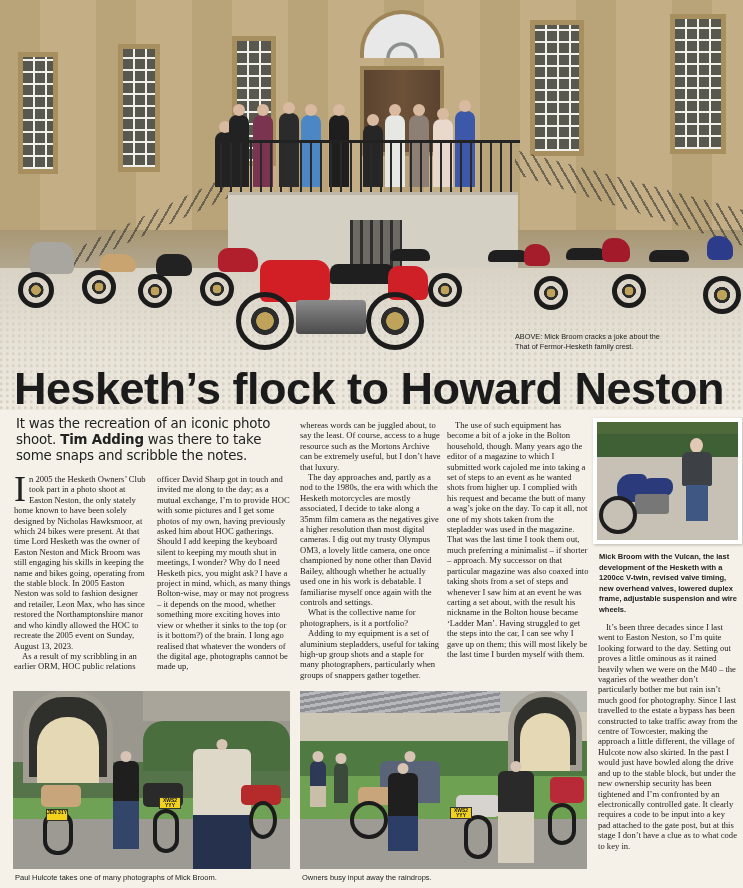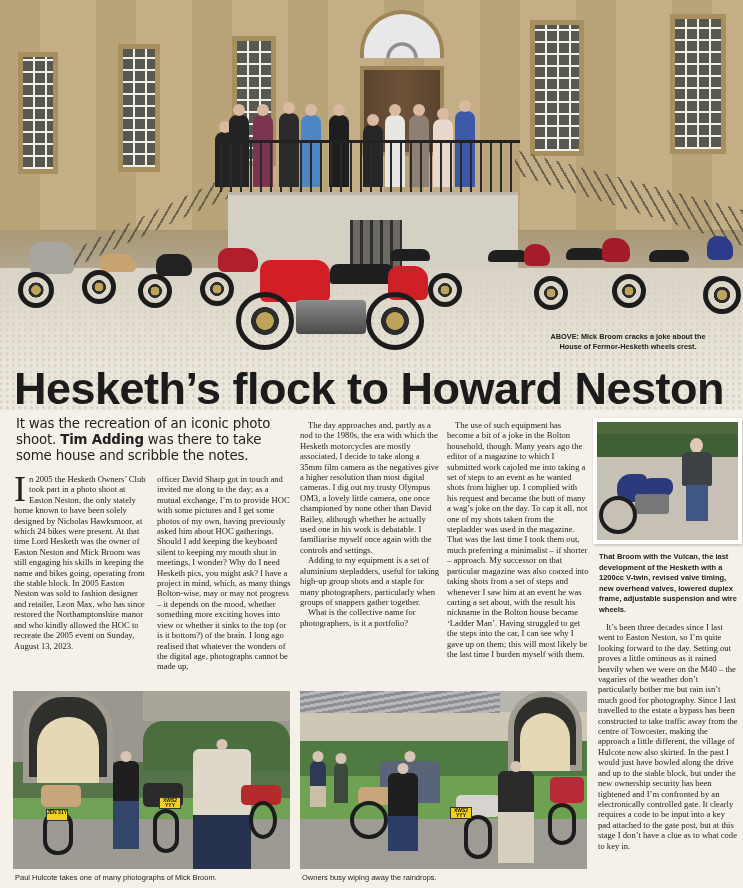--- a/index.html
+++ b/index.html
@@ -43,22 +43,22 @@
   .hero .gravel { position:absolute; left:0; top:268px; width:743px; height:142px;
       background: radial-gradient(circle at 20% 30%, #d8d2c4 0 1px, transparent 2px) 0 0/6px 6px,
                   linear-gradient(180deg, #d9d3c6, #e8e3d8 60%, #eee9df); }
   .hero .bike { position:absolute; }
   .hero .bike .wheel { position:absolute; border-radius:50%; border:5px solid #1c1c1c; background: radial-gradient(circle,#bfa35b 0 25%, #2d2d2d 27% 40%, transparent 42%); }
   .hero .bike .tank { position:absolute; border-radius: 10px 14px 6px 6px; }
   .hero .bike .seat { position:absolute; background:#1f1f1f; border-radius: 8px 8px 3px 3px; }
   .hero .bike .engine { position:absolute; background: linear-gradient(#8b8b8b,#4b4b4b); border-radius:4px; }
 
   .hero-caption {
-    position: absolute; right: 15px; top: 332px; width: 200px; text-align: center;
-    font-family: "Liberation Sans", sans-serif; font-size: 7.3px; font-weight: bold; line-height: 10px; color: #222;
+    position: absolute; right: 28px; top: 332px; width: 200px; text-align: left;
+    font-family: "Liberation Sans", sans-serif; font-size: 7.3px; font-weight: normal; line-height: 10px; color: #222;
   }
 
   
   .headline {
     position: absolute; left: 14px; top: 364px; width: 720px;
     font-family: "Liberation Sans", sans-serif; font-weight: bold; font-size: 45px; letter-spacing: -0.5px;
     color: #1b1b1b; line-height: 50px; white-space: nowrap;
   }
 
   
@@ -195,43 +195,45 @@
     <div class="tank" style="left:24px;top:22px;width:70px;height:42px;background:#d21f26"></div>
     <div class="seat" style="left:94px;top:26px;width:64px;height:20px"></div>
     <div class="tank" style="left:152px;top:28px;width:40px;height:34px;background:#cf2027"></div>
     <div class="engine" style="left:60px;top:62px;width:70px;height:34px"></div>
     <div class="wheel" style="left:0;top:54px;width:58px;height:58px"></div>
     <div class="wheel" style="left:130px;top:54px;width:58px;height:58px"></div>
   </div>
 
   <div class="hero-caption">
     <div>ABOVE: Mick Broom cracks a joke about the</div>
-    <div>House of Fermor-Hesketh wheels crest.</div>
+    <div>That of Fermor-Hesketh family crest.</div>
   </div>
 </div>
 
 <h1 class="headline">Hesketh’s flock to Howard Neston</h1>
 
 <div class="standfirst">
-  <span>It was the recreation of an iconic photo shoot. </span><b>Tim Adding</b><span> was there to take some house and scribble the notes.</span>
+  <span>It was the recreation of an iconic photo shoot. </span><b>Tim Adding</b><span> was there to take some snaps and scribble the notes.</span>
 </div>
 
 <div class="col col1">
   <span class="dropcap">I</span>
   <p class="after-drop">n 2005 the Hesketh Owners’ Club took part in a photo shoot at Easton Neston, the only stately home known to have been solely designed by Nicholas Hawksmoor, at which 24 bikes were present. At that time Lord Hesketh was the owner of Easton Neston and Mick Broom was still engaging his skills in keeping the name and bikes going, operating from the stable block. In 2005 Easton Neston was sold to fashion designer and retailer, Leon Max, who has since restored the Northamptonshire manor and who kindly allowed the HOC to recreate the 2005 event on Sunday, August 13, 2023.</p>
+  <p>As a result of my scribbling in an earlier ORM, HOC public relations</p>
 </div>
 
 <div class="col col2">
   <p class="first">officer David Sharp got in touch and invited me along to the day; as a mutual exchange, I’m to provide HOC with some pictures and I get some photos of my own, having previously asked him about HOC gatherings. Should I add keeping the keyboard silent to keeping my mouth shut in meetings, I wonder? Why do I need Hesketh pics, you might ask? I have a project in mind, which, as many things Bolton-wise, may or may not progress – it depends on the mood, whether something more exciting hoves into view or whether it sinks to the top (or is it bottom?) of the brain. I long ago realised that whatever the wonders of the digital age, photographs cannot be made up,</p>
 </div>
 
 <div class="col col3">
+  <p class="first">whereas words can be juggled about, to say the least. Of course, access to a huge resource such as the Mortons Archive can be extremely useful, but I don’t have that luxury.</p>
   <p>The day approaches and, partly as a nod to the 1980s, the era with which the Hesketh motorcycles are mostly associated, I decide to take along a 35mm film camera as the negatives give a higher resolution than most digital cameras. I dig out my trusty Olympus OM3, a lovely little camera, one once championed by none other than David Bailey, although whether he actually used one in his work is debatable. I familiarise myself once again with the controls and settings.</p>
+  <p>What is the collective name for photographers, is it a portfolio?</p>
   <p>Adding to my equipment is a set of aluminium stepladders, useful for taking high-up group shots and a staple for many photographers, particularly when groups of snappers gather together.</p>
-  <p>What is the collective name for photographers, is it a portfolio?</p>
 </div>
 
 <div class="col col4">
   <p>The use of such equipment has become a bit of a joke in the Bolton household, though. Many years ago the editor of a magazine to which I submitted work cajoled me into taking a set of steps to an event as he wanted shots from higher up. I complied with his request and became the butt of many a wag’s joke on the day. To cap it all, not one of my shots taken from the stepladder was used in the magazine. That was the last time I took them out, much preferring a minimalist – if shorter – approach. My successor on that particular magazine was also coaxed into taking shots from a set of steps and whenever I saw him at an event he was carting a set about, with the result his nickname in the Bolton house became ‘Ladder Man’. Having struggled to get the steps into the car, I can see why I gave up on them; this will most likely be the last time I burden myself with them.</p>
 </div>
 
 <div class="side-photo">
   <div class="inner">
     <div class="bike2">
       <div style="position:absolute;left:18px;top:12px;width:30px;height:28px;background:#2b3a7a;border-radius:14px 6px 4px 10px"></div>
@@ -239,21 +241,21 @@
       <div style="position:absolute;left:36px;top:32px;width:34px;height:20px;background:#777;border-radius:3px"></div>
       <div style="position:absolute;left:0;top:34px;width:38px;height:38px;border-radius:50%;border:4px solid #1e1e1e"></div>
     </div>
     <div class="man">
       <div class="head"></div>
       <div class="torso"></div>
       <div class="legs"></div>
     </div>
   </div>
 </div>
-<div class="side-caption">That Broom with the Vulcan, the last development of the Hesketh with a 1200cc V-twin, revised valve timing, new overhead valves, lowered duplex frame, adjustable suspension and wire wheels.</div>
+<div class="side-caption">Mick Broom with the Vulcan, the last development of the Hesketh with a 1200cc V-twin, revised valve timing, new overhead valves, lowered duplex frame, adjustable suspension and wire wheels.</div>
 
 <div class="col col5">
   <p>It’s been three decades since I last went to Easton Neston, so I’m quite looking forward to the day. Setting out proves a little ominous as it rained heavily when we were on the M40 – the vagaries of the weather don’t particularly bother me but rain isn’t much good for photography. Since I last travelled to the estate a bypass has been constructed to take traffic away from the centre of Towcester, making the approach a little different, the village of Hulcote now also skirted. In the past I would just have bowled along the drive and up to the stable block, but under the new ownership security has been tightened and I’m confronted by an electronically controlled gate. It clearly requires a code to be input into a key pad attached to the gate post, but at this stage I don’t have a clue as to what code to key in.</p>
 </div>
 
 <div class="bphoto bphoto1">
   <div class="arch" style="left:10px;top:0;width:90px;height:92px"></div>
   <div class="arch-inner" style="left:24px;top:26px;width:62px;height:66px"></div>
   <div style="position:absolute;left:130px;top:0;width:147px;height:30px;background:#aaa59a"></div>
   <div style="position:absolute;left:130px;top:30px;width:147px;height:50px;background:#4a6e3e;border-radius:20px 20px 0 0"></div>
@@ -292,13 +294,13 @@
     <div class="body" style="left:6px;top:2px;width:44px;height:22px;background:#d7d3cf"></div>
     <div class="wheel" style="left:14px;top:22px;width:28px;height:44px;border-radius:14px"></div>
     <div class="plate" style="left:0;top:14px;width:22px;height:12px">XWS2 YYY</div>
   </div>
   <div class="bp-person" style="left:198px;top:80px;width:36px;height:92px;background:linear-gradient(#2a2a2a 0 45%,#d6cfbd 45%)"></div>
   <div class="bp-bike" style="left:244px;top:82px;width:44px;height:80px">
     <div class="body" style="left:6px;top:4px;width:34px;height:26px;background:#b92a38"></div>
     <div class="wheel" style="left:4px;top:30px;width:28px;height:42px;border-radius:14px"></div>
   </div>
 </div>
-<div class="bcaption bcaption2">Owners busy wiping away the raindrops.</div>
+<div class="bcaption bcaption2">Owners busy input away the raindrops.</div>
 
 </body></html>

